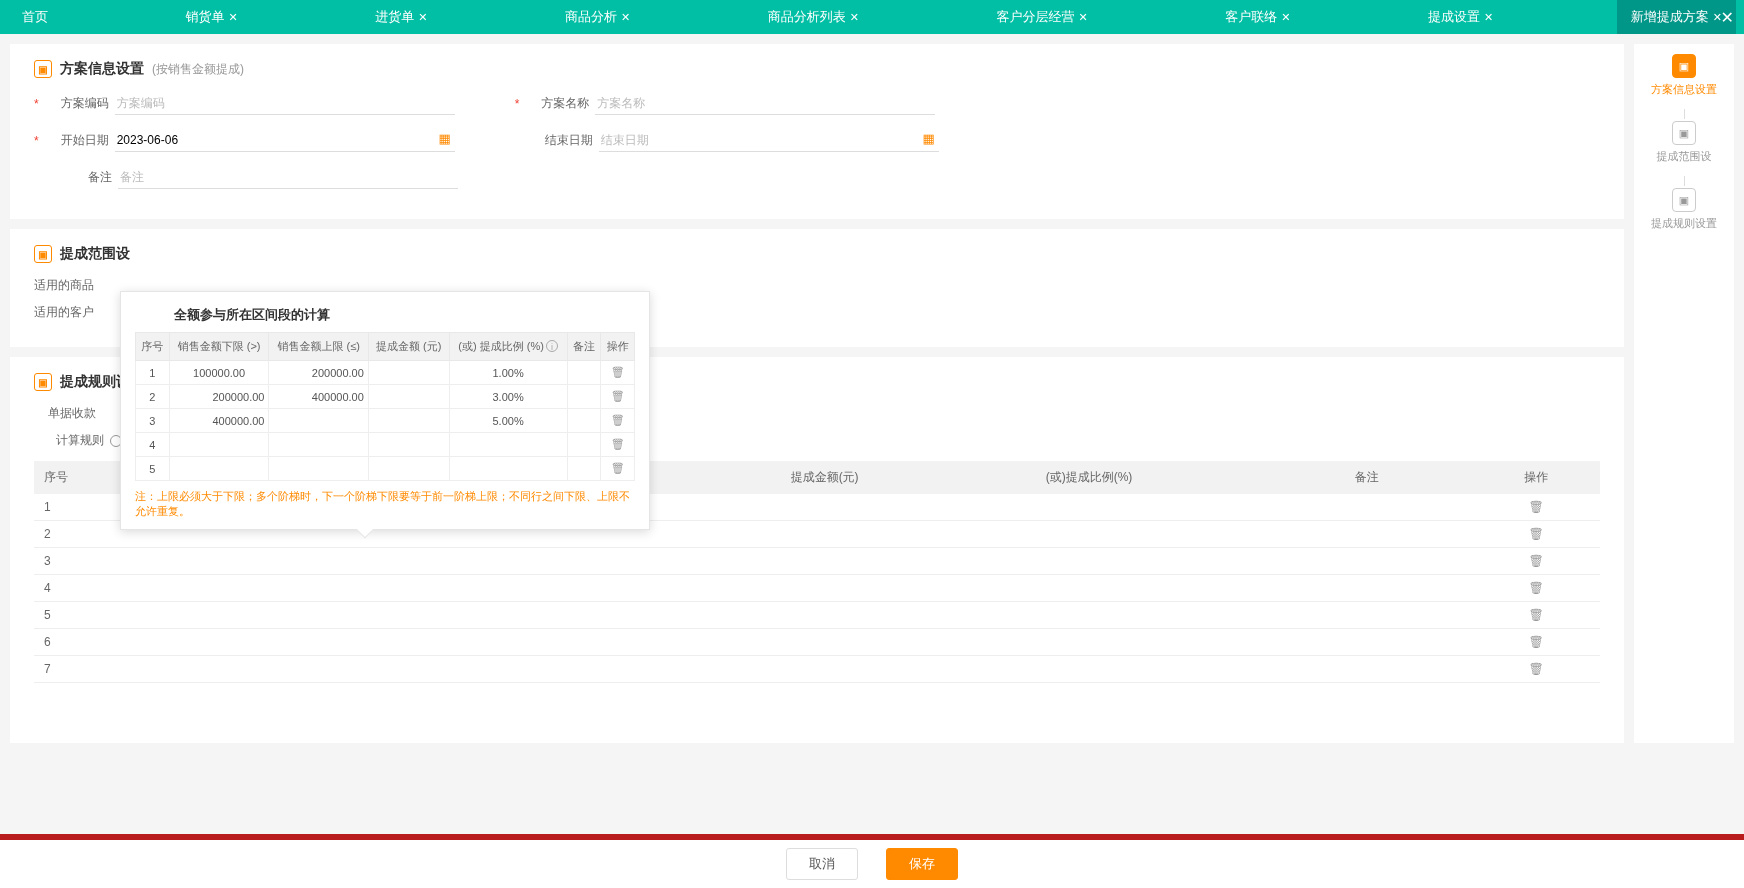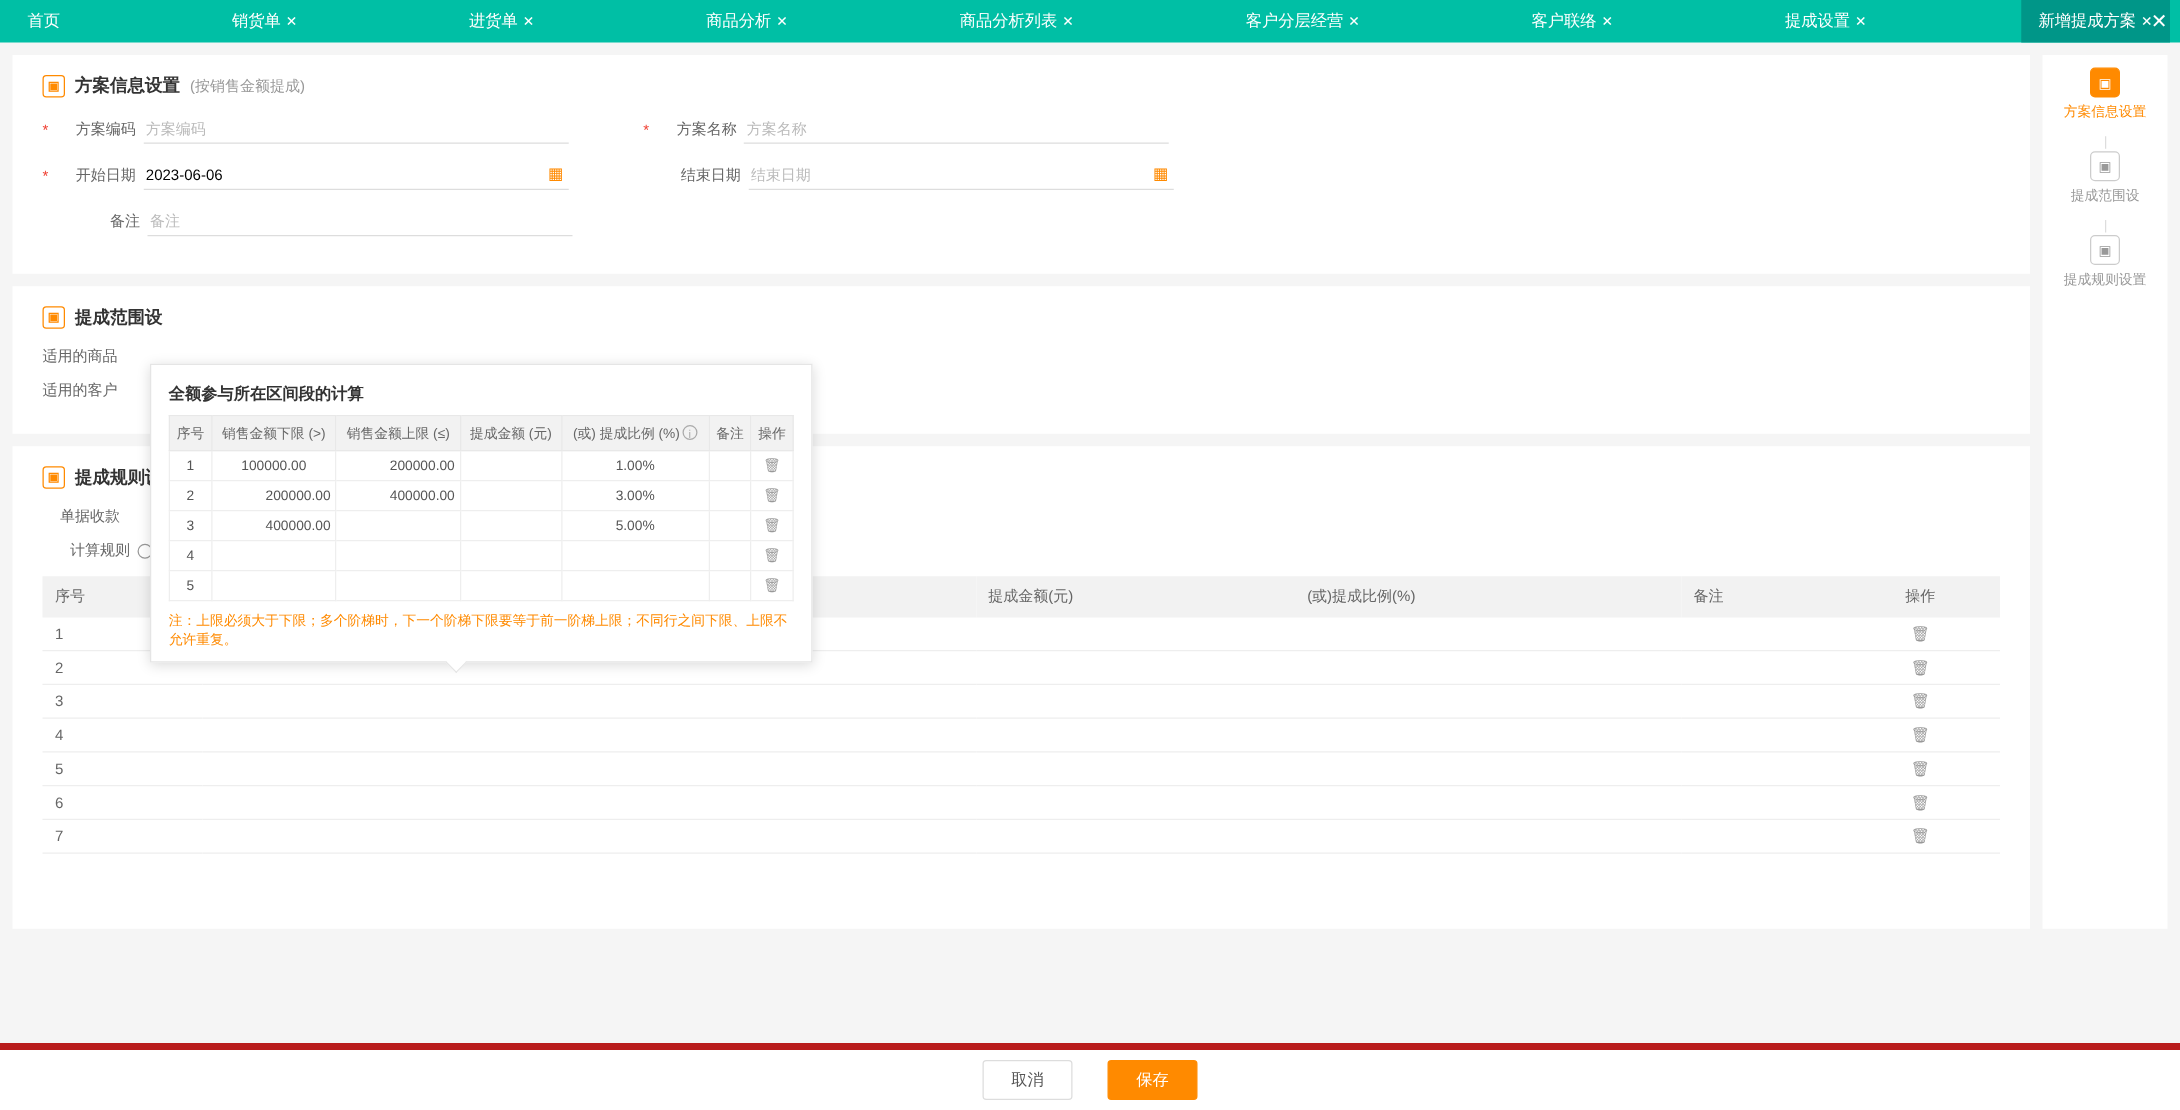--- a/index.html
+++ b/index.html
@@ -61,21 +61,21 @@
 .anchor-label.active { color:#ff8a00; }
 .anchor-line { width:1px; height:10px; background:#ddd; margin:2px auto; }
 
 
 .footer { position: fixed; bottom:0; left:0; right:0; background:#fff; border-top:6px solid #b91c1c; display:flex; justify-content:center; padding:8px 16px; gap:28px; z-index:5;}
 .btn { padding:6px 22px; border-radius:3px; font-size:13px; cursor:pointer; border:1px solid #ddd; background:#fff; color:#555;}
 .btn.primary { background:#ff8a00; border-color:#ff8a00; color:#fff; }
 
 
 .popup { position:absolute; left:120px; top:291px; width:530px; background:#fff; border:1px solid #e5e5e5; box-shadow:0 2px 10px rgba(0,0,0,0.15); padding:14px 14px 10px; z-index:20; }
-.popup-title { font-weight:bold; margin-bottom:8px; font-size:13px;}
+.popup-title { font-weight:bold; margin-bottom:8px; font-size:13px;margin-left:39px;}
 .popup-desc { display:flex; gap:6px; font-size:12px; color:#444; line-height:1.7; margin-bottom:8px;}
 .popup-tag { background:#e0f5f1; color:#00A08A; padding:1px 6px; border:1px solid #a7e5db; border-radius:2px; height:fit-content; flex-shrink:0;}
 table.pop-table { width:100%; border-collapse:collapse; font-size:11px;}
 table.pop-table th { background:#f2f2f2; color:#666; font-weight:normal; padding:6px 4px; border:1px solid #e8e8e8;}
 table.pop-table td { padding:5px 4px; border:1px solid #eee; text-align:center; color:#555;}
 .info-icon { display:inline-block; width:12px; height:12px; border-radius:50%; border:1px solid #aaa; color:#aaa; font-size:9px; line-height:12px; text-align:center; margin-left:2px;}
 .popup-note { color:#ff8a00; font-size:11px; margin-top:8px; }
 .popup-arrow { position:absolute; left:238px; bottom:-7px; width:12px; height:12px; background:#fff; border-right:1px solid #e5e5e5; border-bottom:1px solid #e5e5e5; transform:rotate(45deg);}
 </style>
 </head>

